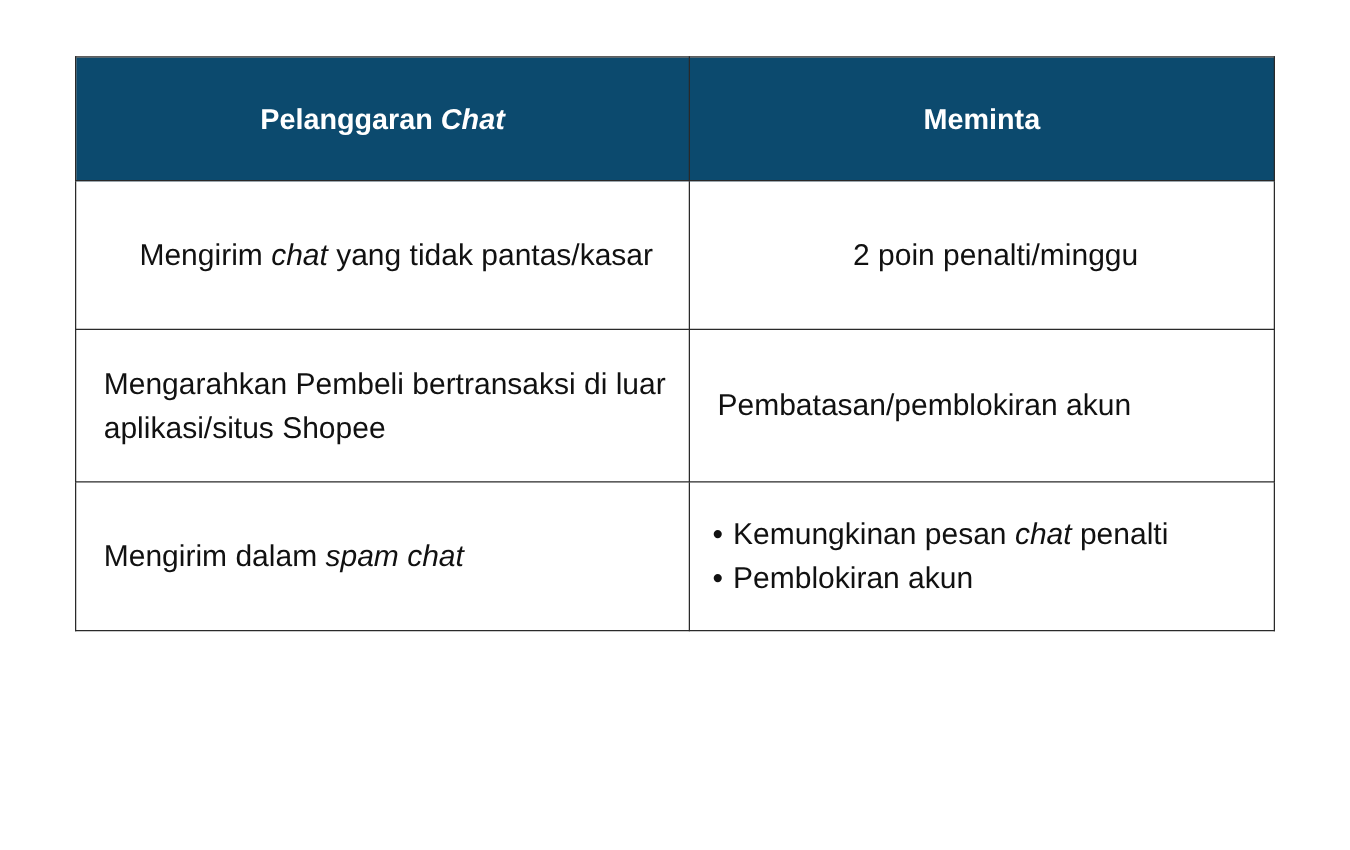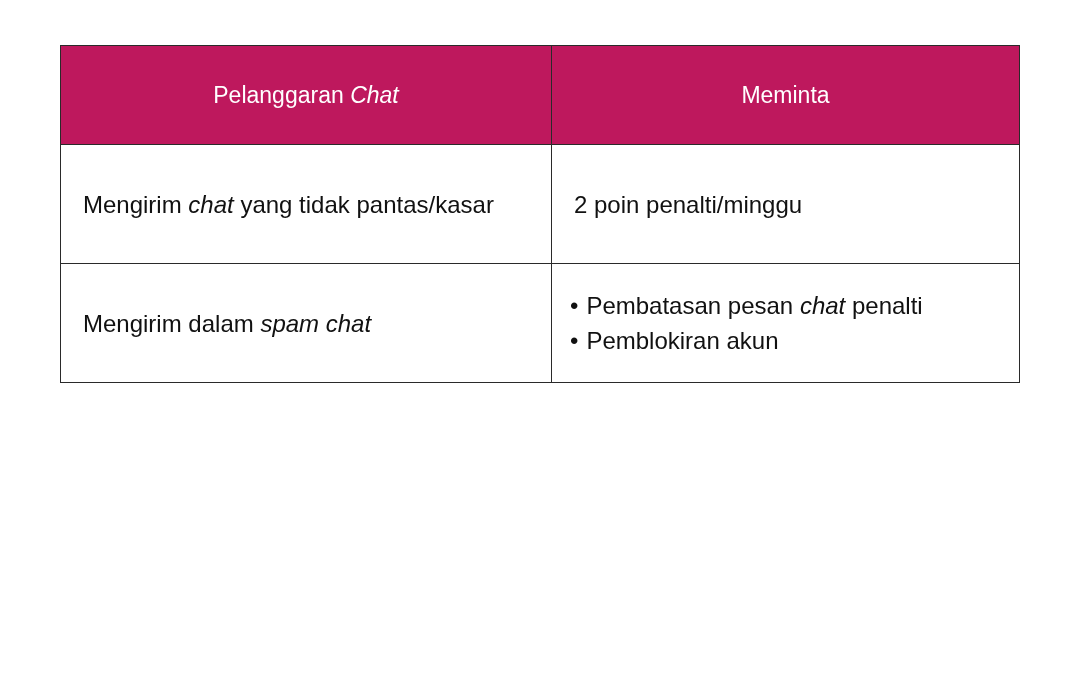--- a/index.html
+++ b/index.html
@@ -1,41 +1,45 @@
 <!DOCTYPE html>
 <html><head>
 <meta charset="utf-8">
 <style>
   html, body { margin:0; padding:0; background:#ffffff; }
   body { width:1080px; height:680px; position:relative; font-family:"Liberation Sans", "DejaVu Sans", sans-serif; color:#111; }
   .tbl { position:absolute; left:60px; top:45px; width:960px; border-collapse:collapse; table-layout:fixed; }
   .tbl th, .tbl td { border:1.5px solid #2a2a2a; }
-  .tbl th { background:#be185d; color:#fff; font-size:23px; font-weight:normal; height:96px; text-align:center; }
+  .tbl th { background:#0c4a6e; color:#fff; font-size:23px; font-weight:bold; height:96px; text-align:center; }
   .tbl td { font-size:24px; line-height:35px; padding:0 0 0 22px; vertical-align:middle; }
   .c1 { width:488px; }
-  .r1 td { height:118px; } .r2 td { height:118px; } .r3 td { height:121px; } .r4 td { height:118px; }
+  .r1 td { height:118px;text-align:center; } .r2 td { height:118px; } .r3 td { height:121px; } .r4 td { height:118px; }
   .bl { margin:0; padding:0; list-style:none; }
   .bl li::before { content:"\2022"; margin-right:8px; }
 </style>
 </head>
 <body>
 
 <table class="tbl">
   <tbody>
       <tr>
     <th class="c1"><span>Pelanggaran </span><i>Chat</i></th>
     <th>Meminta</th>
   </tr>
   <tr class="r1">
     <td><span>Mengirim </span><i>chat</i><span> yang tidak pantas/kasar</span></td>
     <td>2 poin penalti/minggu</td>
   </tr>
+  <tr class="r3">
+    <td><span>Mengarahkan Pembeli bertransaksi di luar aplikasi/situs Shopee</span></td>
+    <td>Pembatasan/pemblokiran akun</td>
+  </tr>
   <tr class="r4">
     <td><span>Mengirim dalam </span><i>spam chat</i></td>
     <td style="padding-left:18px;">
       <ul class="bl">
-        <li><span>Pembatasan pesan </span><i>chat</i><span> penalti</span></li>
+        <li><span>Kemungkinan pesan </span><i>chat</i><span> penalti</span></li>
         <li><span>Pemblokiran akun</span></li>
       </ul>
     </td>
   </tr>
 </tbody>
   </table>
 
 </body></html>

